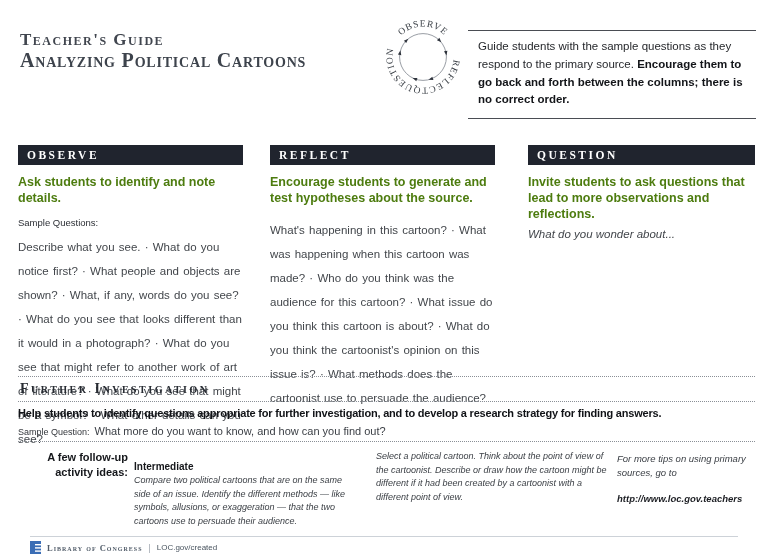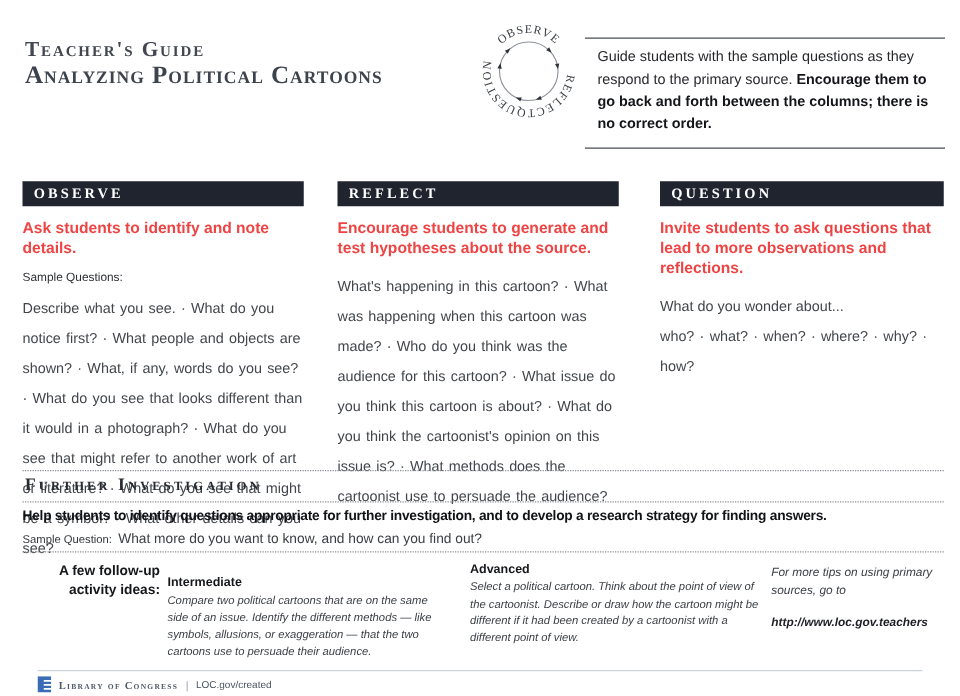--- a/index.html
+++ b/index.html
@@ -48,30 +48,30 @@
   .col-bar {
     height: 20px; line-height: 20px;
     background: #20242e; color: #ffffff;
     font-family: "Liberation Serif", serif;
     font-weight: bold; font-size: 11.5px; letter-spacing: 2.5px;
     padding-left: 9px;
   }
   .col-lead {
     margin-top: 9px;
     font-weight: bold; font-size: 12.5px; line-height: 1.28;
-    color: #ef4444;
+    color: #4d7c0f;
   }
   .sample-label { margin-top: 11px; font-size: 9.5px; color: #2c2f35; }
   .col-body {
     margin-top: 7px;
     font-size: 11.5px; line-height: 24px; word-spacing: 1px;
     color: #42464b;
   }
   .col-body.no-label { margin-top: 12px; }
-  .col-body-intro { margin-top: 12px; font-size: 11.5px; line-height: 24px; color: #42464b; }
+  .col-body-intro { margin-top: 0; font-size: 11.5px; line-height: 24px; color: #42464b; font-style: italic; }
 
   
   .fi-band {
     left: 18px; top: 376px; width: 737px;
     border-top: 1px dotted #8a8f96;
     border-bottom: 1px dotted #8a8f96;
     padding: 4px 0 4px 2px;
   }
   .fi-band-title {
     font-family: "Liberation Serif", serif;
@@ -163,21 +163,20 @@
   <div class="abs col col-2">
     <div class="col-bar">REFLECT</div>
     <div class="col-lead">Encourage students to generate and test hypotheses about the source.</div>
     <div class="col-body no-label">What's happening in this cartoon? · What was happening when this cartoon was made? · Who do you think was the audience for this cartoon? · What issue do you think this cartoon is about? · What do you think the cartoonist's opinion on this issue is? · What methods does the cartoonist use to persuade the audience?</div>
   </div>
 
   <div class="abs col col-3">
     <div class="col-bar">QUESTION</div>
     <div class="col-lead">Invite students to ask questions that lead to more observations and reflections.</div>
     <div class="col-body-intro">What do you wonder about...</div>
-    <div class="col-body" style="margin-top:0;">who? · what? · when? · where? · why? · how?</div>
   </div>
 
   <div class="abs fi-band">
     <div class="fi-band-title">Further Investigation</div>
   </div>
   <div class="abs fi-lead">Help students to identify questions appropriate for further investigation, and to develop a research strategy for finding answers.</div>
   <div class="abs fi-sample">
     <span class="lbl">Sample Question:</span><span>What more do you want to know, and how can you find out?</span>
   </div>
   <div class="abs fi-divider"></div>
@@ -188,21 +187,20 @@
     <div class="level">
     </div>
     <div class="level">
       <div class="level-name">Intermediate</div>
       <div class="level-text">Compare two political cartoons that are on the same side of an issue. Identify the different methods — like symbols, allusions, or exaggeration — that the two cartoons use to persuade their audience.</div>
     </div>
   </div>
 
   <div class="abs fu-colC">
     <div class="level">
-      <div class="level-name">Advanced</div>
       <div class="level-text">Select a political cartoon. Think about the point of view of the cartoonist. Describe or draw how the cartoon might be different if it had been created by a cartoonist with a different point of view.</div>
     </div>
   </div>
 
   <div class="abs fu-colD">
     <div class="tips-text">For more tips on using primary sources, go to</div>
     <div class="tips-url">http://www.loc.gov.teachers</div>
   </div>
 
   <div class="abs footer-rule"></div>

